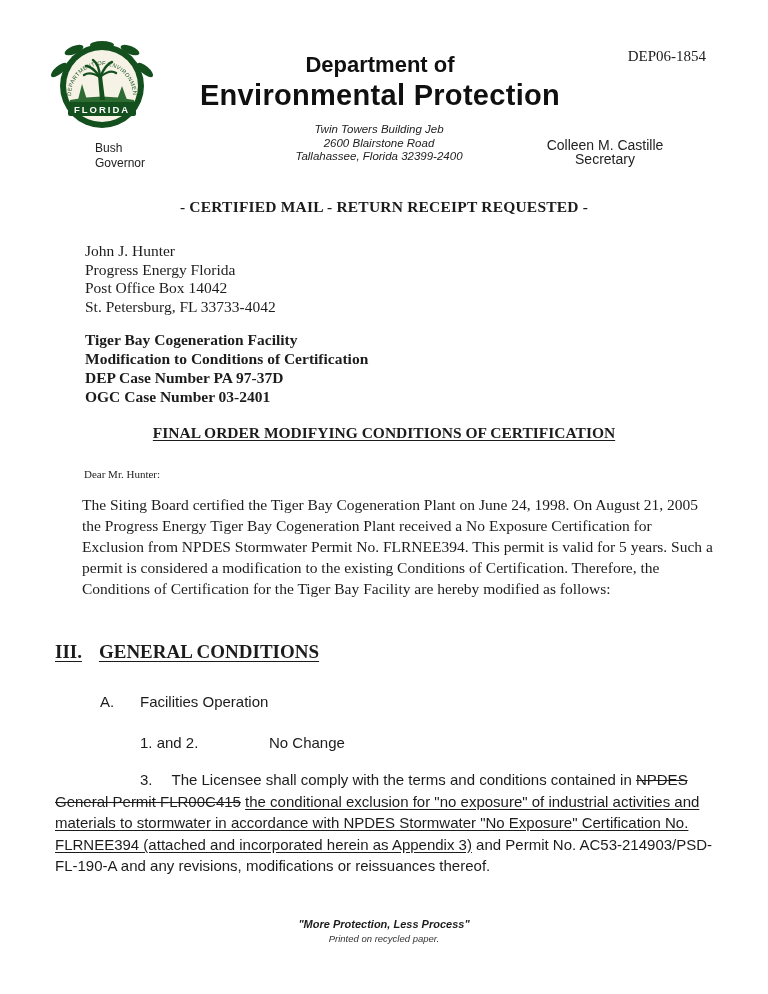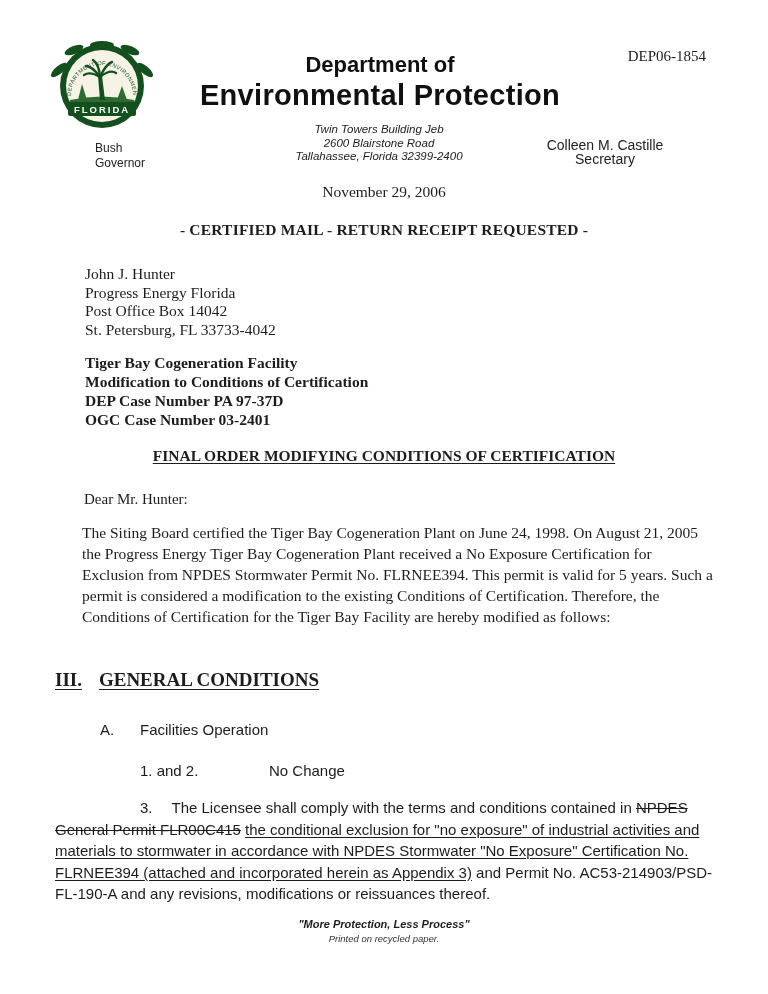--- a/index.html
+++ b/index.html
@@ -57,21 +57,21 @@
 
   .re-block { display: flex; margin: 14px 0 0 85px; font-weight: 700; font-size: 15.5px; }
   .re-label { width: 45px; }
   .re-lines { line-height: 19px; }
 
   .order-heading {
     text-align: center; margin-top: 18px;
     font-size: 15.5px; font-weight: 700;
     text-decoration: underline; text-underline-offset: 2px;
   }
-  .salutation { margin: 26px 0 0 84px; font-size: 15px; }
+  .salutation { margin: 26px 0 0 84px; font-size: 11px; }
   .intro {
     margin: 14px 54px 0 82px;
     font-size: 15.5px; line-height: 21px; text-align: left;
   }
 
   .section-heading { margin: 42px 0 0 55px; font-size: 19px; font-weight: 700; }
   .section-heading .u { text-decoration: underline; text-underline-offset: 3px; }
   .section-heading .heading-text { margin-left: 17px; }
 
   .sans { font-family: "Liberation Sans", sans-serif; }
@@ -156,21 +156,20 @@
       <div>2600 Blairstone Road</div>
       <div>Tallahassee, Florida 32399-2400</div>
     </div>
 
     <div class="secretary">
       <div>Colleen M. Castille</div>
       <div>Secretary</div>
     </div>
   </div>
 
-  <div class="date">November 29, 2006</div>
 
   <div class="mail-notice">- CERTIFIED MAIL - RETURN RECEIPT REQUESTED -</div>
 
   <div class="recipient">
     <div>John J. Hunter</div>
     <div>Progress Energy Florida</div>
     <div>Post Office Box 14042</div>
     <div>St. Petersburg, FL 33733-4042</div>
   </div>
 

